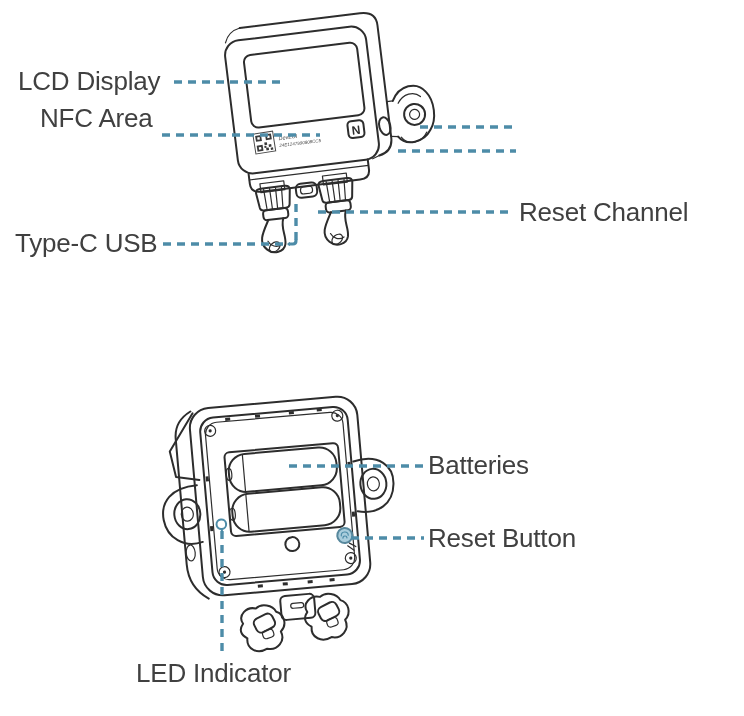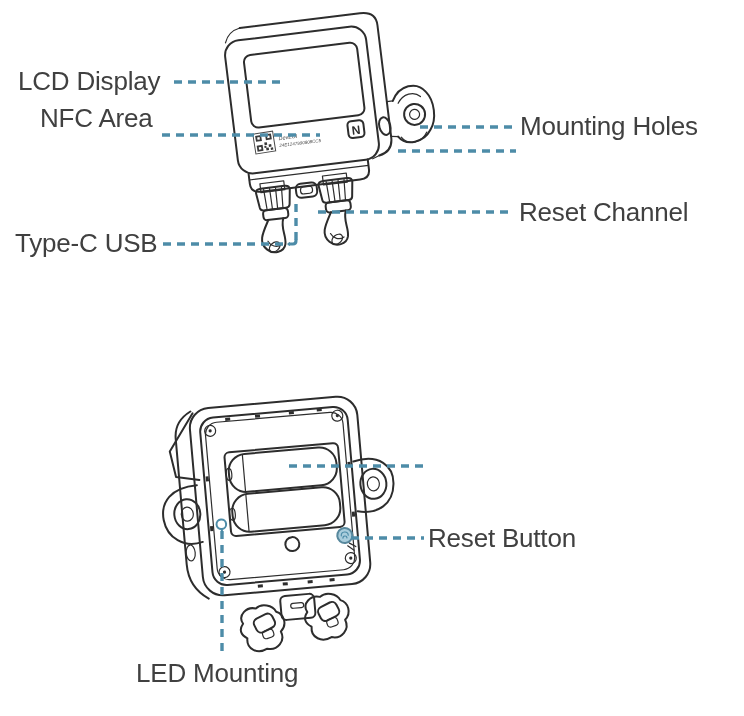--- a/index.html
+++ b/index.html
@@ -191,17 +191,17 @@
       <path class="accsolid" stroke-width="3.2" d="M 289,244 L 293,244 Q 296,244 296,240.5"></path>
       <path class="dash" d="M 289,466 L 424,466"></path>
       <path class="dash" d="M 351,538 L 424,538"></path>
       <path class="dash" d="M 222,531 L 222,655"></path>
     </g>
   </svg>
 
   <div class="lbl" style="left:18px;top:67px">LCD Display</div>
   <div class="lbl" style="left:40px;top:104px">NFC Area</div>
   <div class="lbl" style="left:15px;top:229px">Type-C USB</div>
-  <div class="lbl" style="left:520px;top:112px">Mounting Holes</div>
   <div class="lbl" style="left:519px;top:198px">Reset Channel</div>
+  <div class="lbl" style="left:428px;top:451px">Batteries</div>
   <div class="lbl" style="left:428px;top:524px">Reset Button</div>
-  <div class="lbl" style="left:136px;top:659px">LED Mounting</div>
+  <div class="lbl" style="left:136px;top:659px">LED Indicator</div>
 </div>
 
 </body></html>

